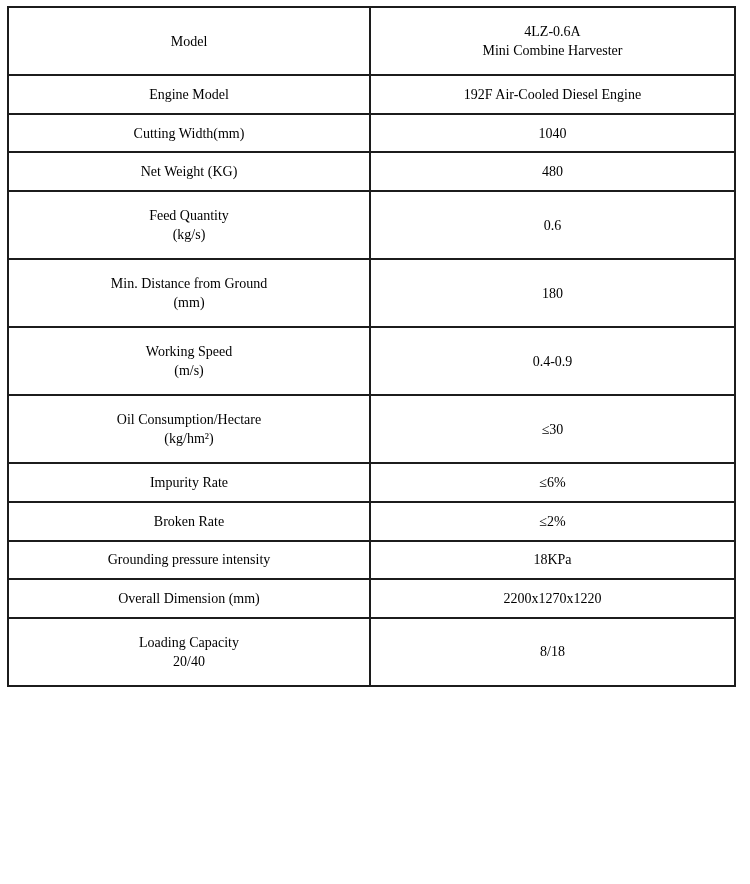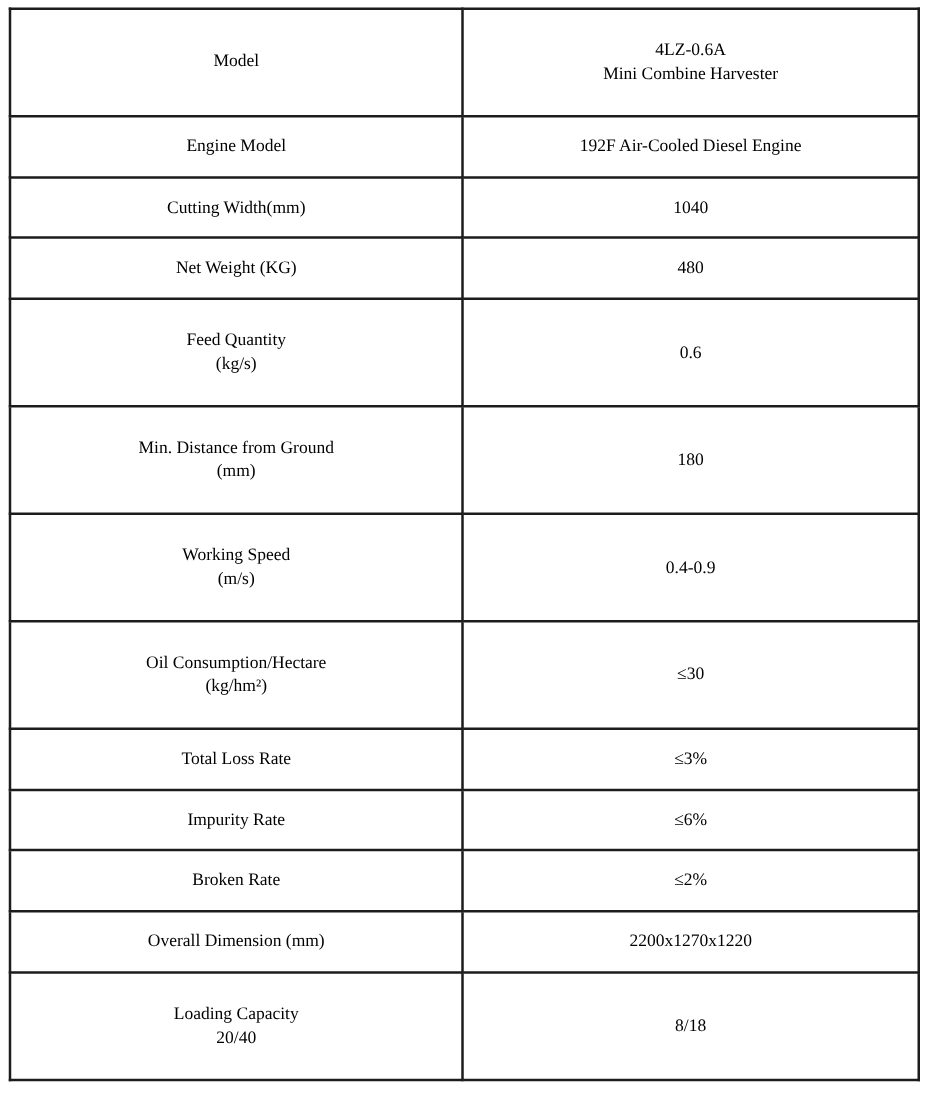--- a/index.html
+++ b/index.html
@@ -12,21 +12,21 @@
     background: #ffffff;
     font-family: "Liberation Serif", "DejaVu Serif", serif;
     color: #000000;
     position: relative;
   }
   table.spec-table {
     position: absolute;
     left: 7px;
     top: 6px;
     width: 727px;
-    height: 859px;
+    height: 681px;
     border-collapse: collapse;
     table-layout: fixed;
     border-radius: 12px;
   }
   table.spec-table td {
     border: 2px solid #1c1c1c;
     text-align: center;
     vertical-align: middle;
     font-size: 14px;
     line-height: 19px;
@@ -119,48 +119,48 @@
   <tr>
     <td>
             <span class="cell-line">Oil Consumption/Hectare</span>
             <span class="cell-line">(kg/hm²)</span>
           </td>
     <td>
             <span class="cell-line">≤30</span>
           </td>
   </tr>
 
-  <tr>
-    <td>
-            <span class="cell-line">Total Loss Rate</span>
-          </td>
-    <td>
-            <span class="cell-line">≤3%</span>
-          </td>
-  </tr>
 
   <tr>
     <td>
             <span class="cell-line">Impurity Rate</span>
           </td>
     <td>
             <span class="cell-line">≤6%</span>
           </td>
   </tr>
 
   <tr>
     <td>
             <span class="cell-line">Broken Rate</span>
           </td>
     <td>
             <span class="cell-line">≤2%</span>
           </td>
   </tr>
 
 
+  <tr>
+    <td>
+            <span class="cell-line">Grounding pressure intensity</span>
+          </td>
+    <td>
+            <span class="cell-line">18KPa</span>
+          </td>
+  </tr>
 
 
   <tr>
     <td>
             <span class="cell-line">Overall Dimension (mm)</span>
           </td>
     <td>
             <span class="cell-line">2200x1270x1220</span>
           </td>
   </tr>

